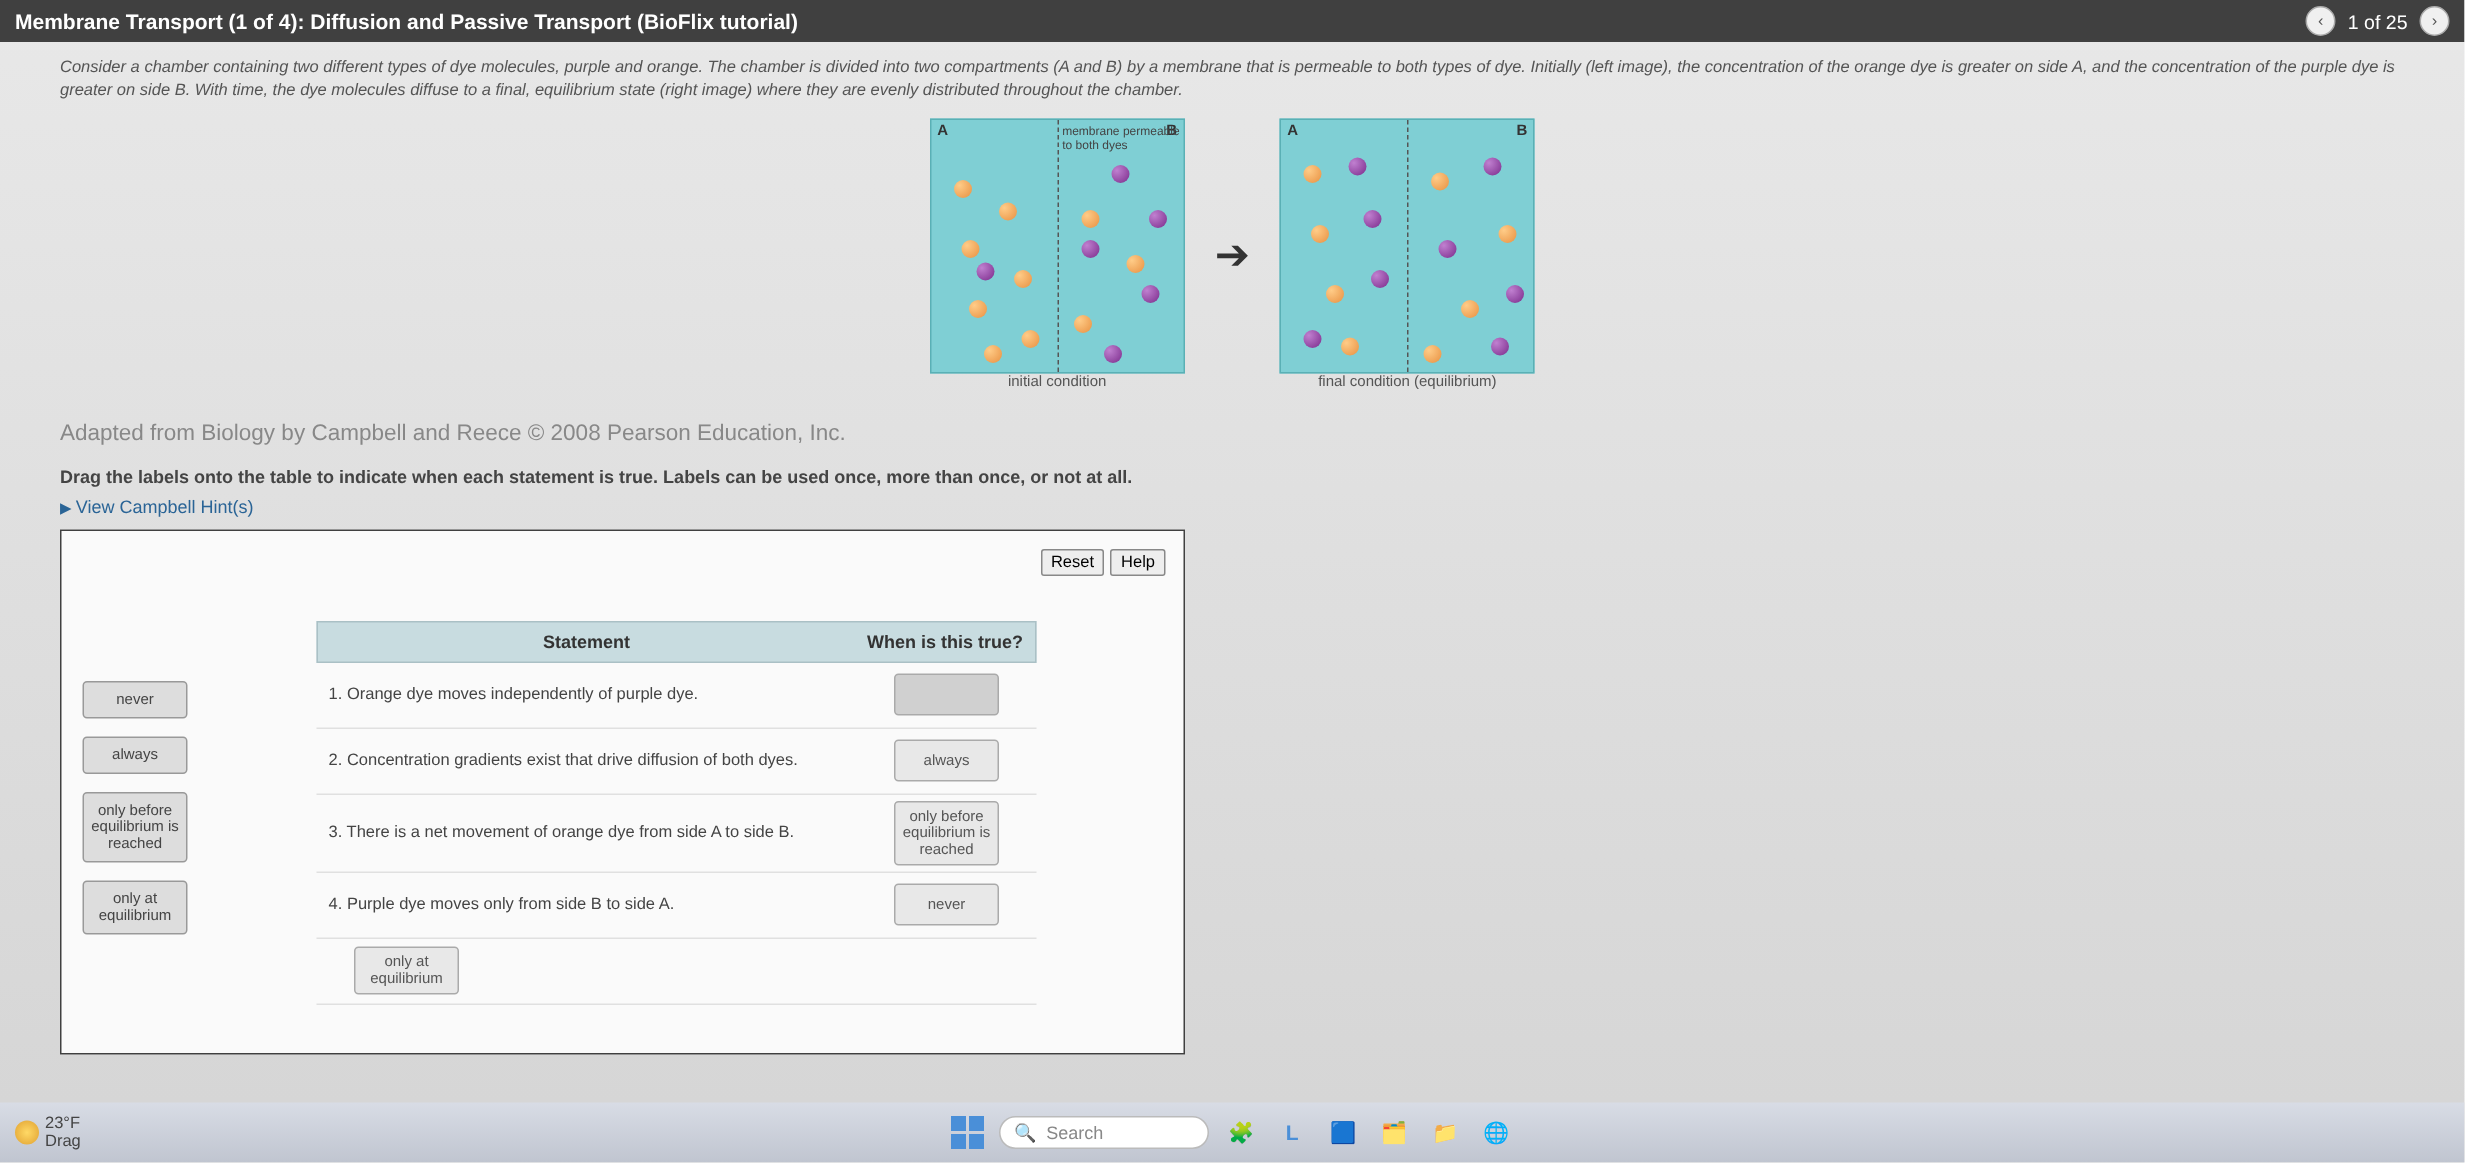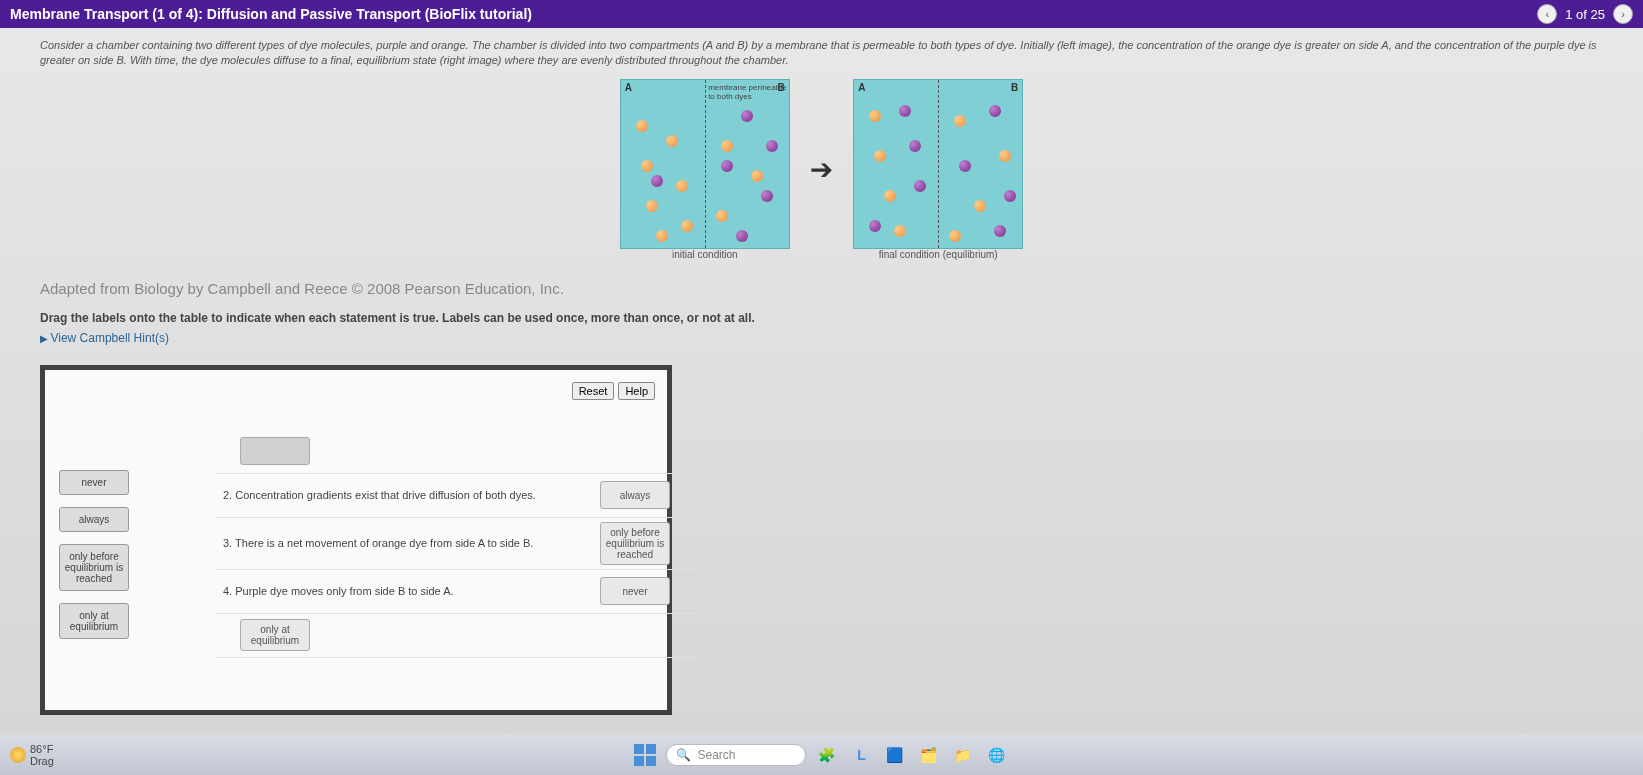--- a/index.html
+++ b/index.html
@@ -5,21 +5,21 @@
 * { margin: 0; padding: 0; box-sizing: border-box; }
 body {
   font-family: Arial, Helvetica, sans-serif;
   background: linear-gradient(180deg, #e8e8e8 0%, #d5d5d5 100%);
   width: 1643px;
   height: 775px;
   overflow: hidden;
   position: relative;
 }
 .header {
-  background: #4c1d95;
+  background: #404040;
   color: #fff;
   padding: 4px 10px;
   font-size: 14px;
   font-weight: bold;
   display: flex;
   justify-content: space-between;
   align-items: center;
 }
 .header-right {
   display: flex;
@@ -122,24 +122,24 @@
   font-weight: bold;
 }
 .hints-link {
   color: #2a6496;
   font-size: 12px;
   margin-top: 6px;
   cursor: pointer;
 }
 .hints-link::before { content: "▶ "; font-size: 10px; }
 .activity-box {
-  margin-top: 20px;
-  border: 5px solid #404040;
+  margin-top: 8px;
+  border: 1px solid #404040;
   background: #fafafa;
-  width: 632px;
+  width: 750px;
   height: 350px;
   position: relative;
 }
 .activity-buttons {
   position: absolute;
   top: 12px;
   right: 12px;
   display: flex;
   gap: 4px;
 }
@@ -373,21 +373,26 @@
     </div>
 
     <div class="label-bank">
       <div class="drag-label">never</div>
       <div class="drag-label">always</div>
       <div class="drag-label">only before equilibrium is reached</div>
       <div class="drag-label">only at equilibrium</div>
     </div>
 
     <div class="stmt-table">
+      <div class="stmt-header">
+        <div class="col1">Statement</div>
+        <div class="col2">When is this true?</div>
+      </div>
       <div class="stmt-row">
+        <div class="col1"><span>1.</span> <span>Orange dye moves independently of purple dye.</span></div>
         <div class="col2">
             <div class="drop-target empty"></div>
           </div>
       </div>
       <div class="stmt-row">
         <div class="col1"><span>2.</span> <span>Concentration gradients exist that drive diffusion of both dyes.</span></div>
         <div class="col2">
             <div class="drop-target">always</div>
           </div>
       </div>
@@ -409,21 +414,21 @@
           </div>
       </div>
     </div>
   </div>
 </div>
 
 <div class="taskbar">
   <div class="weather">
     <div class="weather-icon"></div>
     <div>
-      <div>86°F</div>
+      <div>23°F</div>
       <div>Drag</div>
     </div>
   </div>
   <div class="taskbar-center">
     <div class="win-icon">
         <span></span>
         <span></span>
         <span></span>
         <span></span>
       </div>

